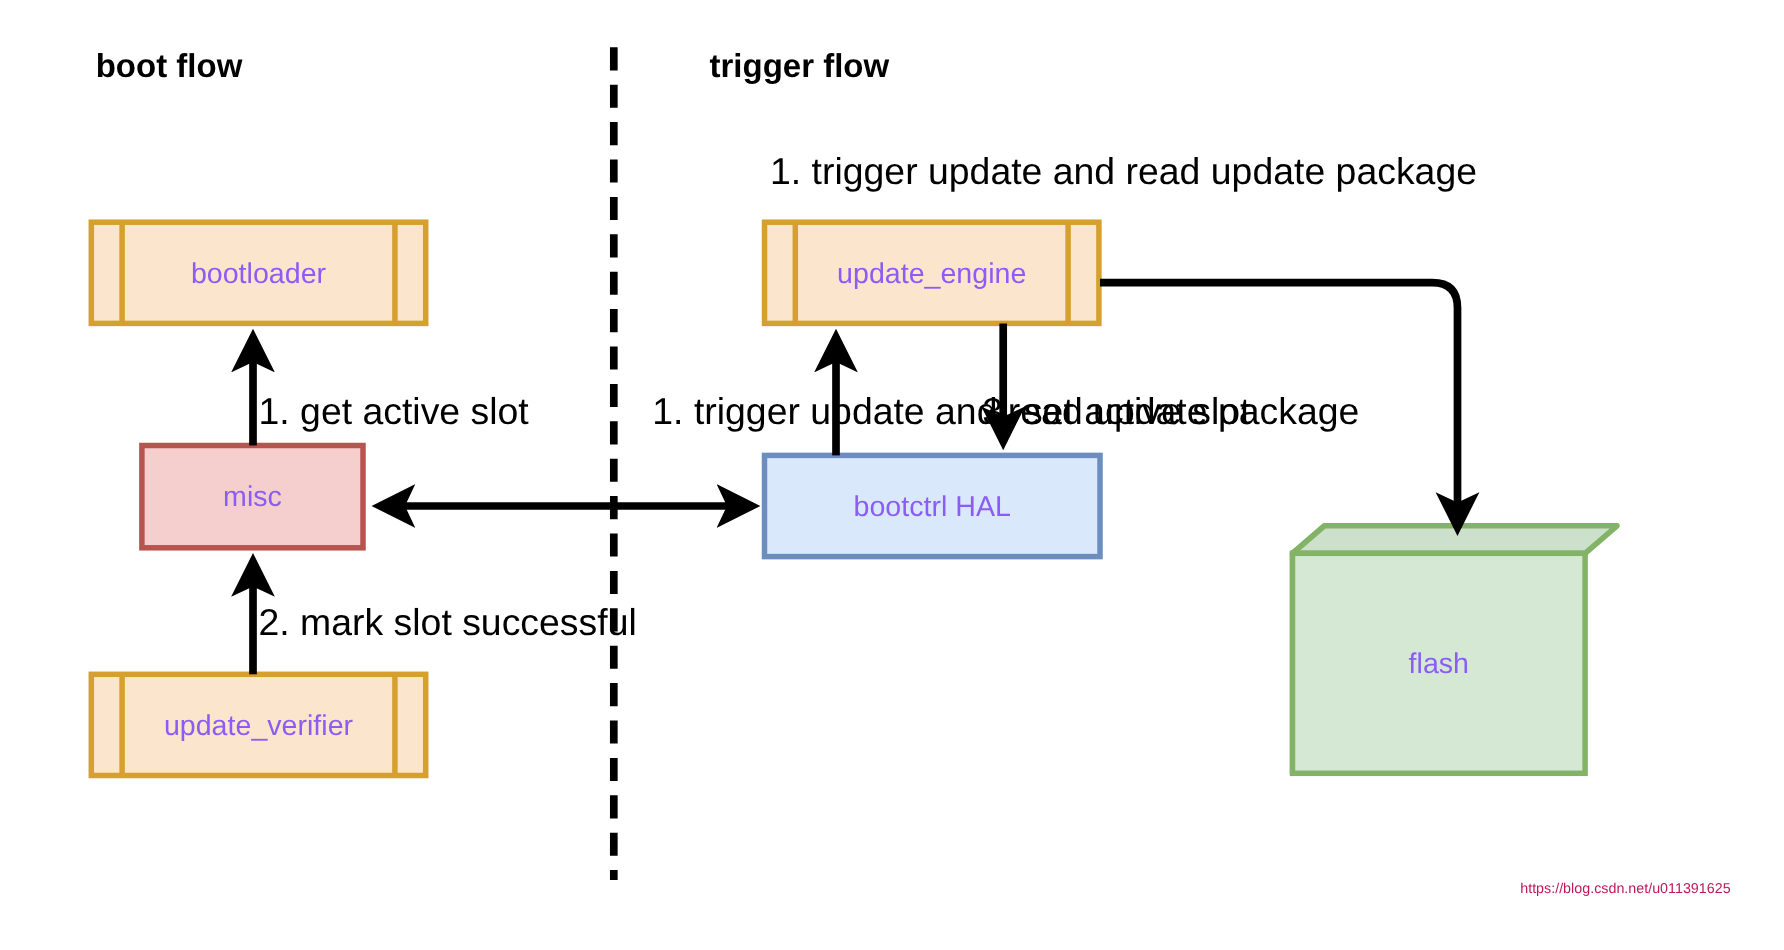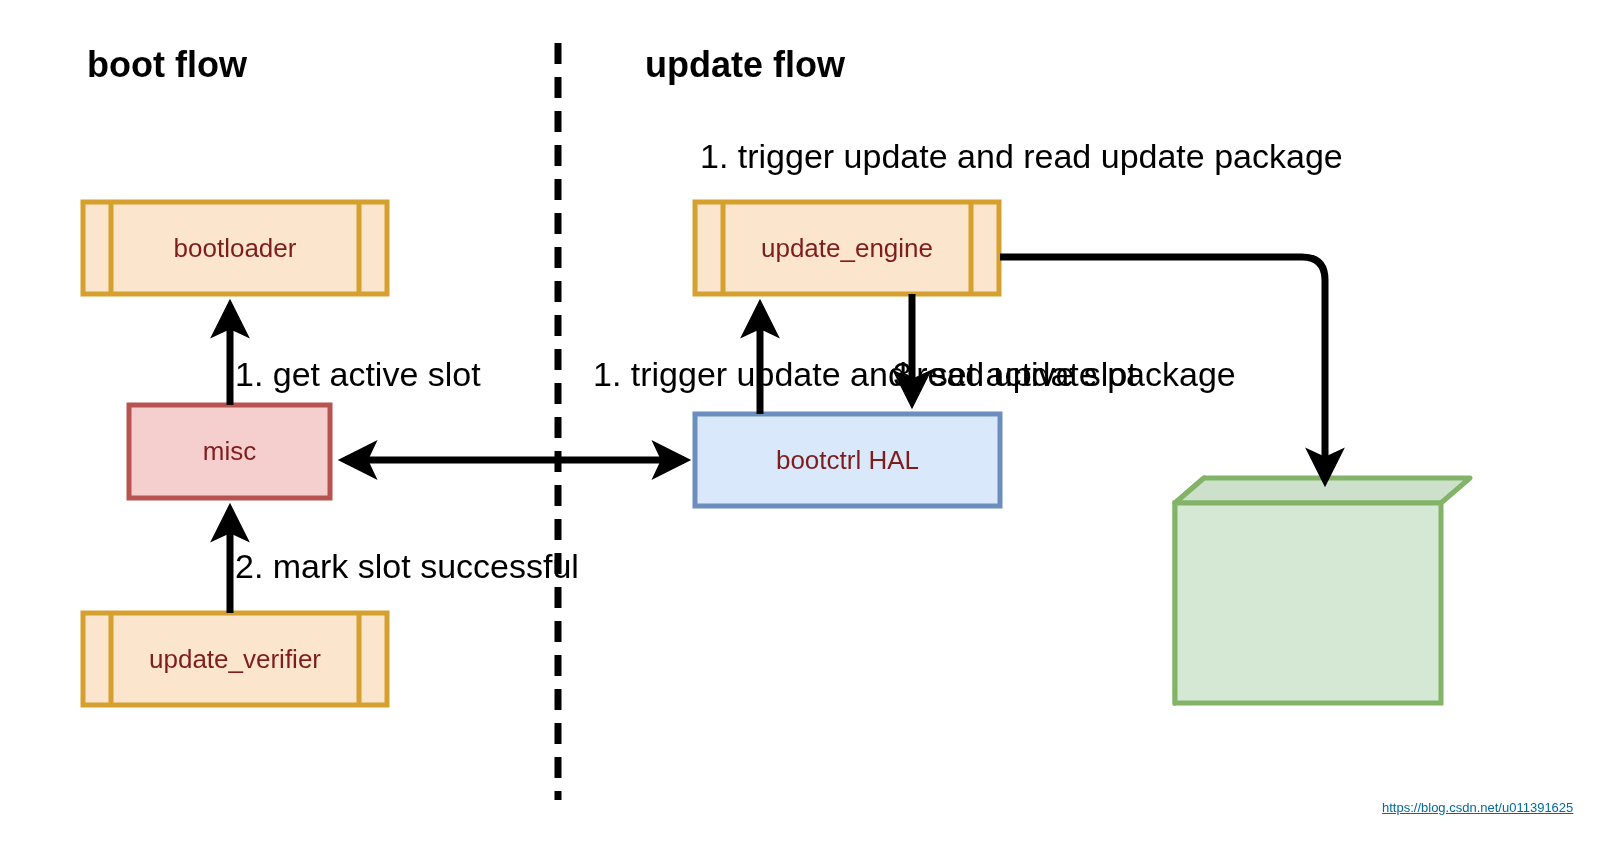--- a/index.html
+++ b/index.html
@@ -19,48 +19,47 @@
   }
   .svg-layer {
     position: absolute;
     left: 0;
     top: 0;
     width: 1622px;
     height: 864px;
   }
   .section-title {
     position: absolute;
-    font-size: 36px;
+    font-size: 30px;
     font-weight: bold;
     color: #000000;
     white-space: nowrap;
     letter-spacing: 0px;
   }
   .node-label {
     position: absolute;
     display: flex;
     align-items: center;
     justify-content: center;
     font-size: 26px;
-    color: #7f1d1d;
+    color: #8b5cf6;
     white-space: nowrap;
     pointer-events: none;
   }
   .edge-label {
     position: absolute;
     font-size: 34px;
     color: #000000;
     white-space: nowrap;
   }
   .watermark {
     position: absolute;
     font-size: 13px;
-    color: #0369a1;
+    color: #be185d;
     white-space: nowrap;
-    text-decoration: underline;
   }
 </style>
 </head>
 <body>
 
 <div id="canvas">
 
   <svg class="svg-layer" viewBox="0 0 1622 864">
     <defs>
       <marker id="arrowEnd" viewBox="0 0 12 12" refX="9" refY="6" markerWidth="6.2" markerHeight="6.2" orient="auto-start-reverse">
@@ -130,32 +129,33 @@
       <line x1="912" y1="294" x2="912" y2="402" stroke="#000000" stroke-width="7" marker-end="url(#arrowEnd)"></line>
     </g>
 
     <g>
       <path d="M 1000 257 L 1302 257 Q 1325 257 1325 280 L 1325 480" fill="none" stroke="#000000" stroke-width="7" marker-end="url(#arrowEnd)"></path>
     </g>
   </svg>
 
   <div class="section-title" style="left:87px; top:44px;">boot flow</div>
 
-  <div class="section-title" style="left:645px; top:44px;">update flow</div>
+  <div class="section-title" style="left:645px; top:44px;">trigger flow</div>
 
   <div class="node-label" style="left:111px; top:202px; width:248px; height:92px;">bootloader</div>
 
   <div class="node-label" style="left:111px; top:613px; width:248px; height:92px;">update_verifier</div>
 
   <div class="node-label" style="left:129px; top:405px; width:201px; height:93px;">misc</div>
 
   <div class="node-label" style="left:695px; top:414px; width:305px; height:92px;">bootctrl HAL</div>
 
   <div class="node-label" style="left:723px; top:202px; width:248px; height:92px;">update_engine</div>
 
+  <div class="node-label" style="left:1175px; top:503px; width:266px; height:200px;">flash</div>
 
   <div class="edge-label" style="left:235px; top:355px;">1. get active slot</div>
 
   <div class="edge-label" style="left:235px; top:547px;">2. mark slot successful</div>
 
   <div class="edge-label" style="left:593px; top:355px;">1. trigger update and read update package</div>
 
   <div class="edge-label" style="left:700px; top:137px;">1. trigger update and read update package</div>
 
 

